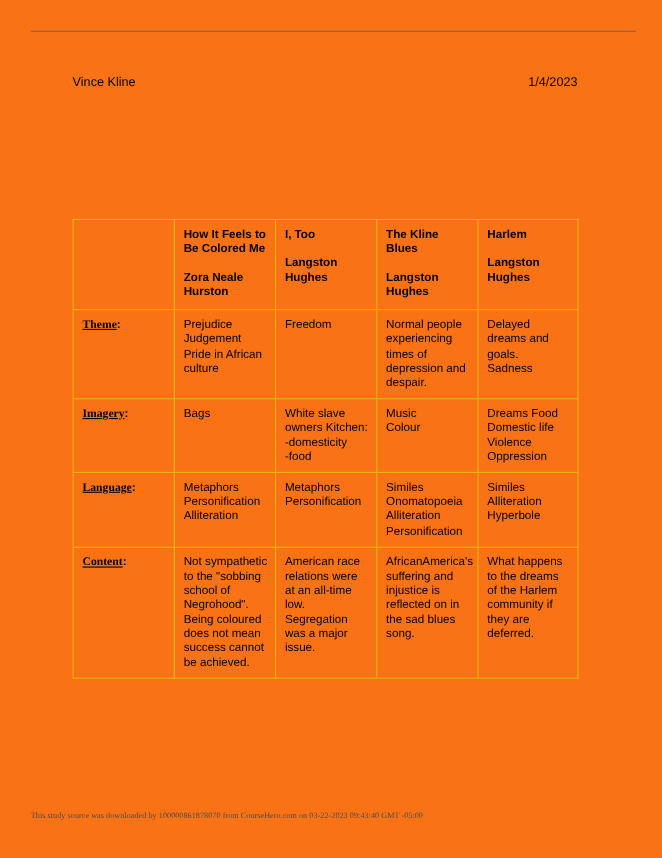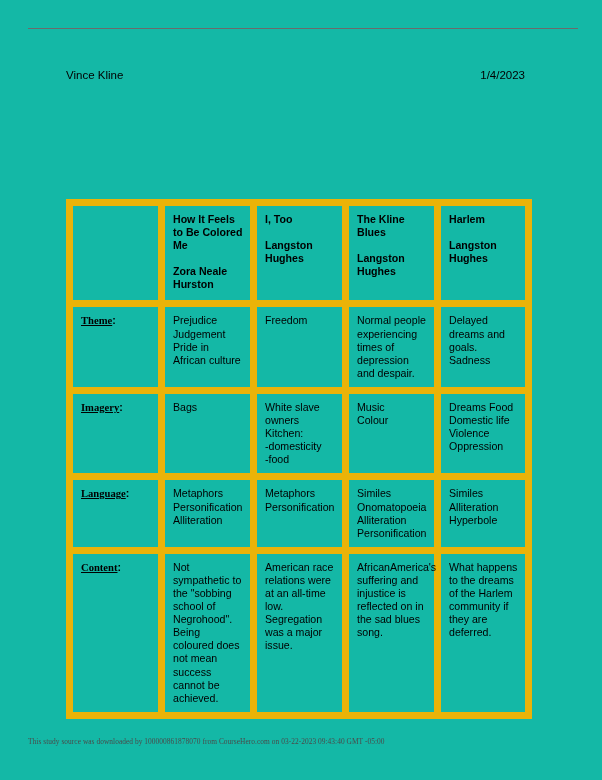--- a/index.html
+++ b/index.html
@@ -11,21 +11,21 @@
     width: 602px;
     height: 780px;
     position: relative;
     font-family: "Liberation Sans", sans-serif;
     color: #000000;
     overflow: hidden;
   }
   .page {
     position: absolute;
     inset: 0;
-    background: #14b8a6;
+    background: #f97316;
   }
   
   .top-rule {
     position: absolute;
     left: 28px;
     top: 28px;
     width: 550px;
     height: 1px;
     background: #6b6b6b;
   }
@@ -53,21 +53,21 @@
   
   .organizer {
     position: absolute;
     left: 66px;
     top: 199px;
     width: 459px;
     border-collapse: collapse;
     table-layout: fixed;
   }
   .organizer td {
-    border: 7px solid #eab308;
+    border: 1px solid #eab308;
     vertical-align: top;
     padding: 7px 7px 7px 8px;
     font-size: 10.6px;
     line-height: 13.1px;
   }
   .organizer col.c-label { width: 92px; }
   .organizer col.c-col   { width: 92px; }
   .organizer col.c-last  { width: 91px; }
 
   td.label-cell { font-weight: bold; }

